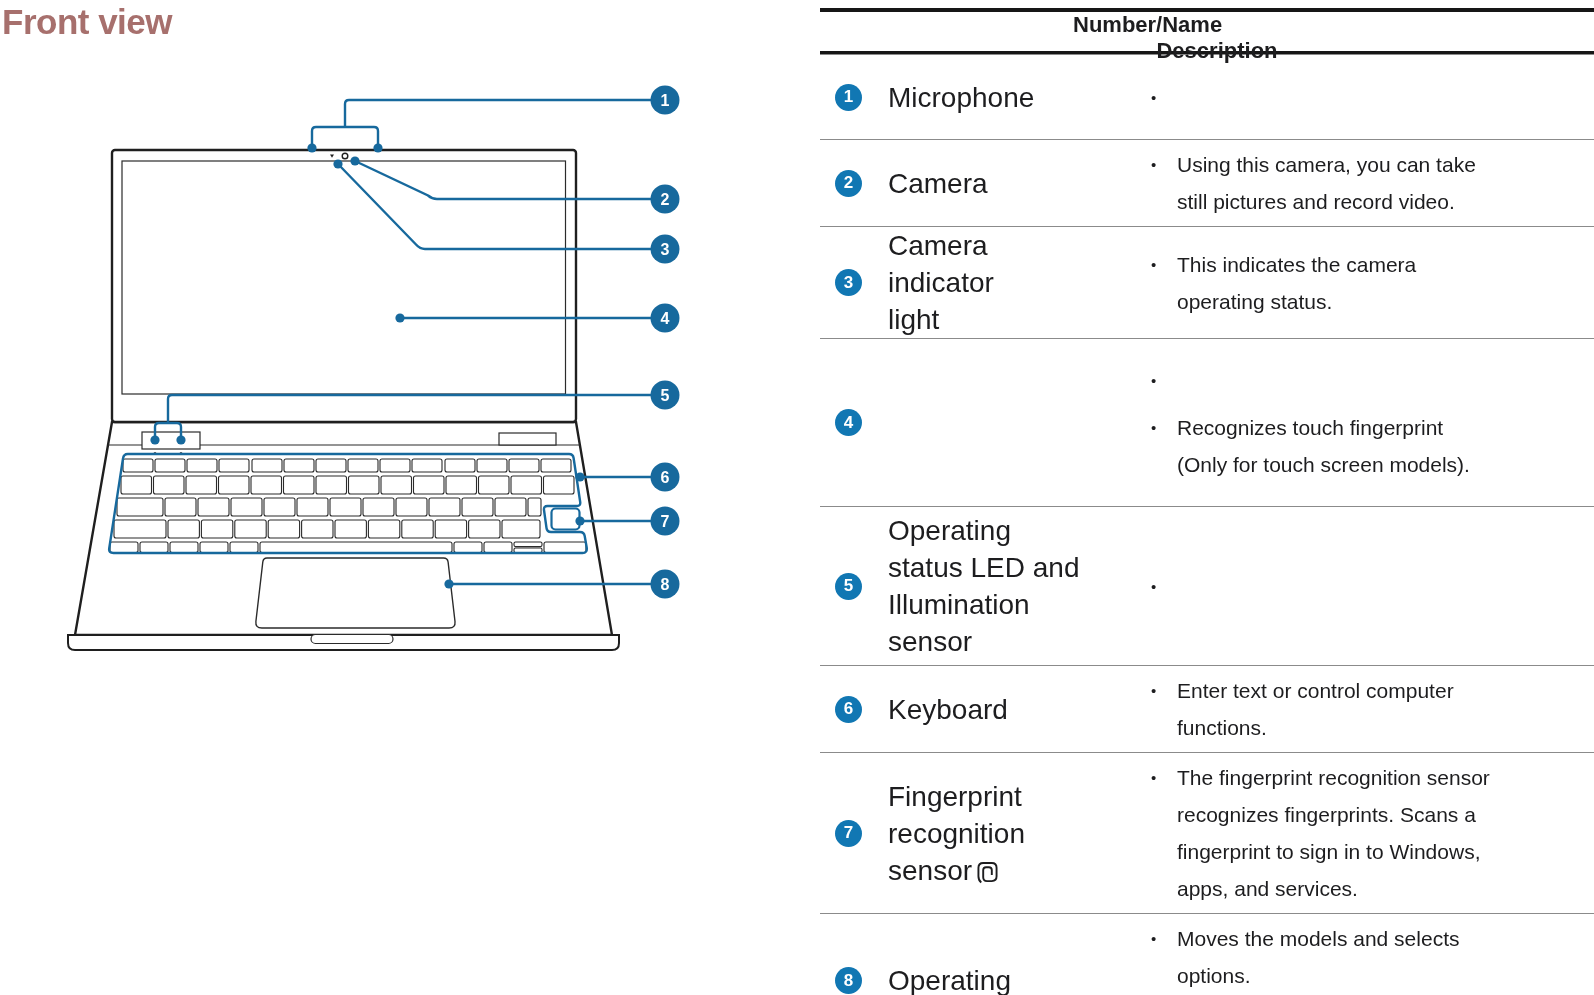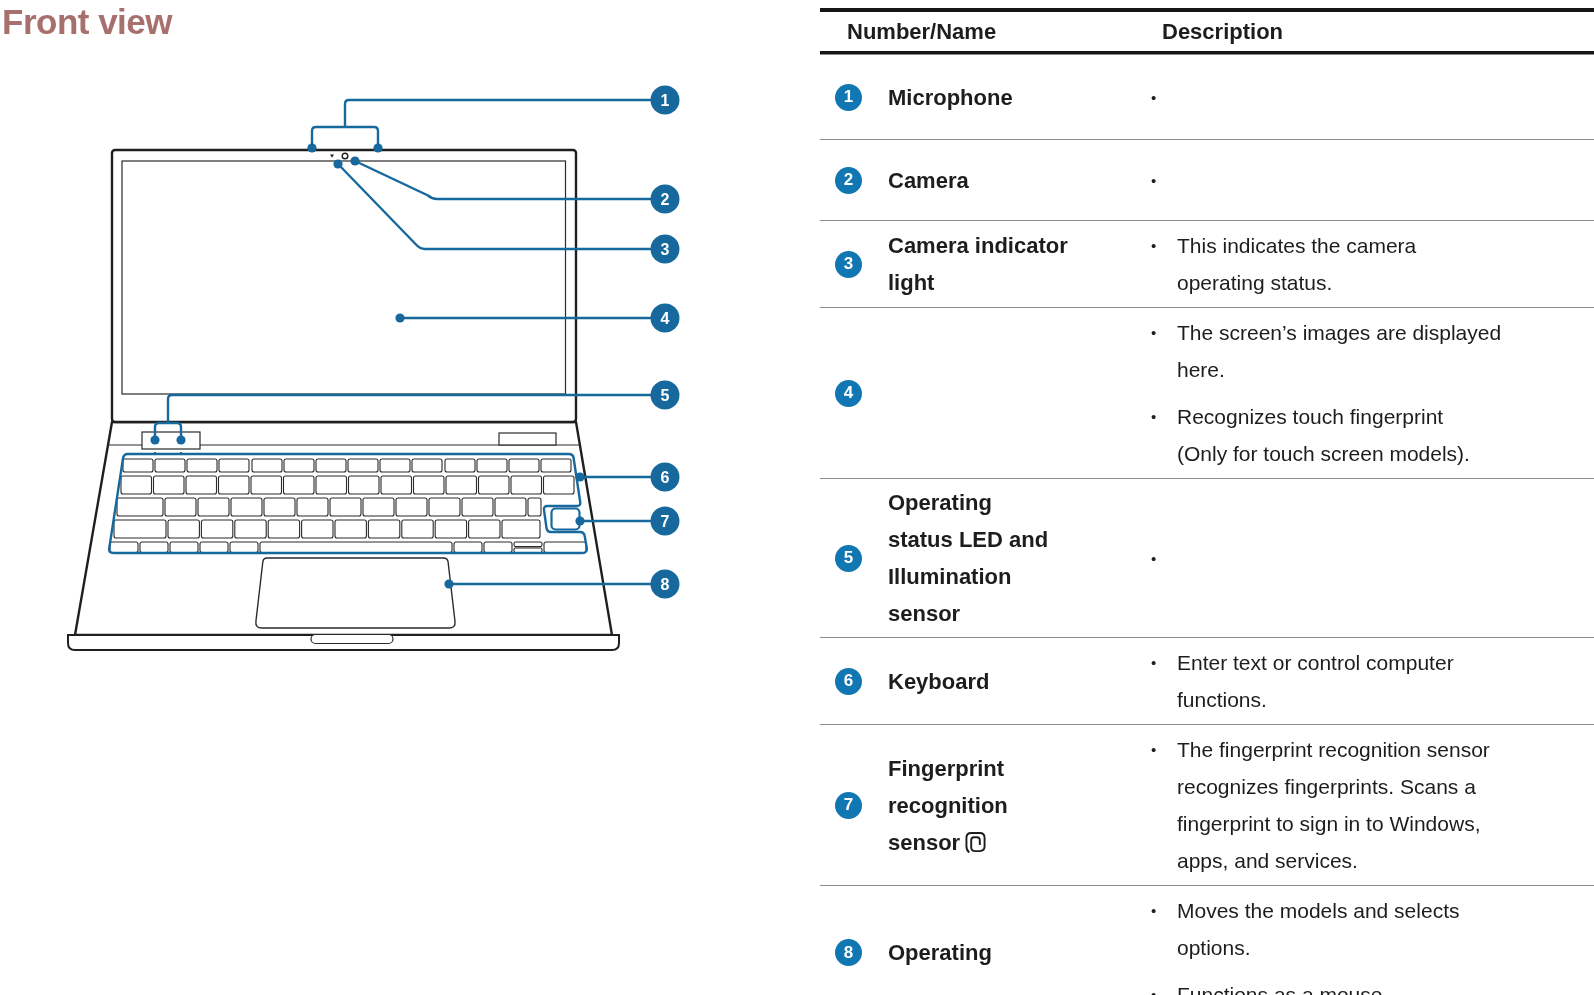--- a/index.html
+++ b/index.html
@@ -11,30 +11,30 @@
          color:#a7706d;letter-spacing:-0.5px;text-align:center;}
 
   
   #diagram{position:absolute;left:0;top:0;}
   .co-num{font-family:"Liberation Sans",sans-serif;font-size:16px;font-weight:bold;fill:#ffffff;}
 
   
   #spec-table{position:absolute;left:820px;top:8px;width:774px;
               border-top:4px solid #161616;border-bottom:3px solid #161616;box-sizing:border-box;}
   .thead{display:flex;align-items:center;height:39px;border-bottom:3px solid #161616;
-         font-size:22px;font-weight:bold;}
+         font-size:22px;font-weight:bold;flex-direction:column;}
   .th-name{width:322px;padding-left:27px;box-sizing:border-box;}
   .th-desc{padding-left:20px;}
   .trow{display:flex;border-top:1px solid #8b8b8b;}
   .trow:first-of-type{border-top:none;}
   .cell-name{width:322px;display:flex;align-items:center;padding-left:15px;box-sizing:border-box;flex:none;}
   .badge{width:27px;height:27px;border-radius:50%;background:#1177b3;color:#fff;
          font-size:17px;font-weight:bold;display:flex;align-items:center;justify-content:center;
          flex:none;margin-right:26px;}
-  .nm{font-size:22px;font-weight:bold;line-height:37px;white-space:pre-line;}
+  .nm{font-size:28px;font-weight:normal;line-height:37px;white-space:pre-line;}
   .nm-wrap{max-width:200px;}
   .cell-desc{flex:1;display:flex;flex-direction:column;justify-content:center;gap:10px;
              padding:6px 0 6px 7px;box-sizing:border-box;}
   .bullet-item{display:flex;}
   .blt{width:26px;flex:none;font-size:15px;line-height:37px;text-align:left;padding-left:2px;}
   .btxt{font-size:21px;line-height:37px;white-space:pre-line;max-width:408px;}
   .fp-icon{vertical-align:-5px;margin-left:5px;}
 </style>
 </head>
 <body>
@@ -214,20 +214,22 @@
     </div>
 
     <div class="trow" style="min-height:80px">
       <div class="cell-name">
         <span class="badge">2</span>
         <span class="nm-wrap"><span class="nm">Camera</span></span>
       </div>
       <div class="cell-desc">
         <div class="bullet-item">
             <span class="blt">•</span>
+            <span class="btxt">Using this camera, you can take
+still pictures and record video.</span>
           </div>
       </div>
     </div>
 
     <div class="trow" style="min-height:82px">
       <div class="cell-name">
         <span class="badge">3</span>
         <span class="nm-wrap"><span class="nm">Camera indicator
 light</span></span>
       </div>
@@ -240,22 +242,20 @@
       </div>
     </div>
 
     <div class="trow" style="min-height:167px">
       <div class="cell-name">
         <span class="badge">4</span>
       </div>
       <div class="cell-desc">
         <div class="bullet-item">
             <span class="blt">•</span>
-            <span class="btxt">The screen’s images are displayed
-here.</span>
           </div>
         <div class="bullet-item">
             <span class="blt">•</span>
             <span class="btxt">Recognizes touch fingerprint
 (Only for touch screen models).</span>
           </div>
       </div>
     </div>
 
     <div class="trow" style="min-height:158px">

